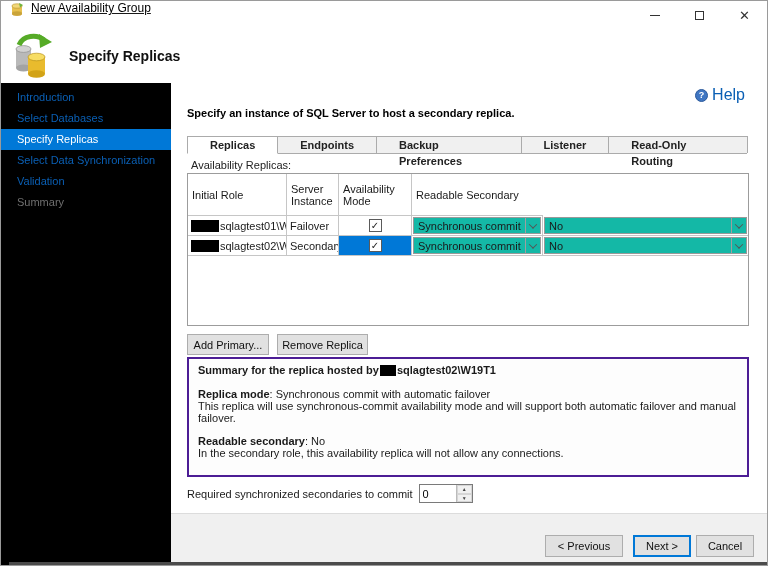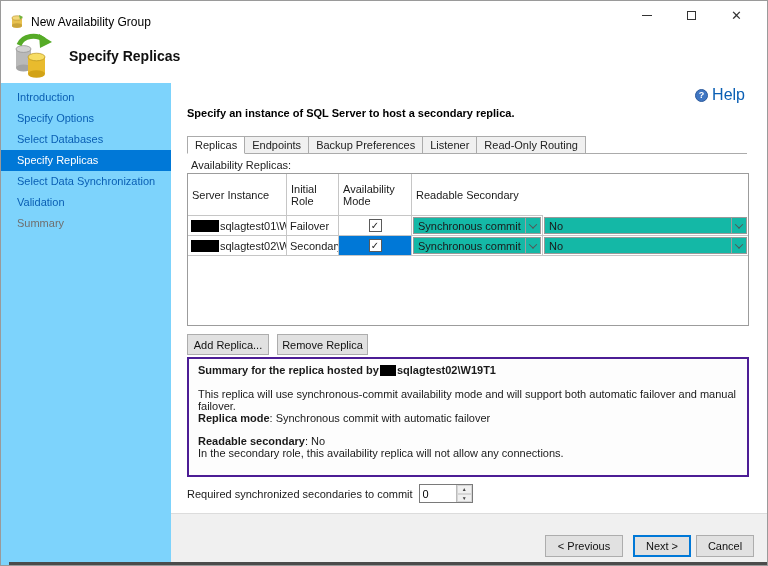--- a/index.html
+++ b/index.html
@@ -1,51 +1,51 @@
 <!DOCTYPE html>
 <html><head>
 <meta charset="utf-8">
 <style>
   * { margin:0; padding:0; box-sizing:border-box; }
   html,body { width:768px; height:566px; }
   body { font-family:"Liberation Sans","DejaVu Sans",sans-serif; font-size:11px; color:#1a1a1a; background:#fff; }
   .window { position:relative; width:768px; height:566px; background:#fff; border:1px solid #9a9a9a; overflow:hidden; }
 
   
-  .titlebar { position:absolute; top:0; left:0; right:8px; height:28px; background:#fff; display:flex; align-items:flex-end; }
+  .titlebar { position:absolute; top:0; left:0; right:0; height:28px; background:#fff; display:flex; align-items:flex-start;text-decoration:underline; }
   .title-icon { width:16px; height:16px; margin:0 6px 0 8px; }
   .window-title { font-size:12px; color:#000; }
   .win-controls { position:absolute; right:0; top:0; height:28px; display:flex; }
   .win-btn { width:45px; height:28px; display:flex; align-items:center; justify-content:center; color:#333; font-size:11px; cursor:default; }
   .max-glyph { width:9px; height:9px; border:1px solid #333; display:inline-block; }
   .min-glyph { width:10px; height:1px; background:#333; display:inline-block; }
   .close-glyph { font-size:13px; color:#333; }
 
   
   .header { position:absolute; top:28px; left:0; right:0; height:54px; background:#fff; display:flex; align-items:center; }
   .header-icon { width:44px; height:46px; margin-left:10px; }
   .header-title { font-size:14px; font-weight:bold; color:#111; margin-left:14px; }
 
   
-  .sidebar { position:absolute; top:82px; left:0; width:194px; bottom:0; background:#7dd3fc; border-right:1px solid #d8d8d8; padding-top:4px; }
+  .sidebar { position:absolute; top:82px; left:0; width:194px; bottom:0; background:#000000; border-right:1px solid #d8d8d8; padding-top:4px; }
   .side-item { height:21px; line-height:21px; padding-left:16px; white-space:nowrap; cursor:default; }
   .side-item.link { color:#0a5fb4; }
   .side-item.selected { background:#0078d7; color:#fff; }
   .side-item.disabled { color:#6f6f6f; }
 
   
   .content { position:absolute; top:82px; left:170px; right:0; height:430px; background:#fff; }
   .help-link { position:absolute; top:3px; right:22px; display:flex; align-items:center; gap:4px; cursor:pointer; }
   .help-icon { width:13px; height:13px; border-radius:50%; background:#3f76c2; border:1px solid #2c5a9c; color:#fff; font-size:9px; font-weight:bold; display:flex; align-items:center; justify-content:center; }
   .help-text { color:#0a5fb4; font-size:16px; }
   .instruction { position:absolute; left:16px; top:24px; font-weight:bold; color:#000; }
 
   
   .tabs { position:absolute; left:16px; top:53px; right:20px; height:18px; display:flex; align-items:flex-end; border-bottom:1px solid #ababab; }
-  .tab { height:17px; line-height:16px; padding:0 7px; border:1px solid #ababab; border-bottom:none; background:#f0f0f0; margin-right:-1px; color:#222; cursor:default; }
+  .tab { height:17px; line-height:16px; padding:0 22px; border:1px solid #ababab; border-bottom:none; background:#f0f0f0; margin-right:-1px; color:#222; cursor:default;font-weight:bold; }
   .tab.active { background:#fff; height:18px; line-height:17px; position:relative; z-index:2; border-bottom:1px solid #fff; margin-bottom:-1px; }
 
   .replicas-label { position:absolute; left:20px; top:76px; color:#222; }
 
   
   .grid { position:absolute; left:16px; top:90px; width:562px; height:153px; border:1px solid #9c9c9c; background:#fff; }
   .grid-row { display:grid; grid-template-columns:99px 52px 73px 131px 1fr; }
   .grid-head .cell { height:42px; border-right:1px solid #c6c6c6; border-bottom:1px solid #c6c6c6; padding:2px 4px; display:flex; align-items:flex-start; background:#fff; color:#1a1a1a; }
   .grid-head .cell.vcenter { align-items:center; }
   .grid-data .cell { height:20px; border-right:1px solid #c6c6c6; border-bottom:1px solid #c6c6c6; display:flex; align-items:center; padding:0 3px; background:#fff; overflow:hidden; white-space:nowrap; }
@@ -129,21 +129,20 @@
       <ellipse cx="25.5" cy="24" rx="8.5" ry="3.8" fill="#f7dd64" stroke="#b8901a" stroke-width="0.7"></ellipse>
 
       <path d="M8 12 C 12 2, 26 1, 33 7" fill="none" stroke="#56ab27" stroke-width="5"></path>
       <path d="M28 1 L41 9 L29 15 Z" fill="#56ab27"></path>
     </svg>
     <span class="header-title">Specify Replicas</span>
   </div>
 
   <div class="sidebar">
     <div class="side-item link">Introduction</div>
-    <div class="side-item link">Specify Options</div>
     <div class="side-item link">Select Databases</div>
     <div class="side-item selected">Specify Replicas</div>
     <div class="side-item link">Select Data Synchronization</div>
     <div class="side-item link">Validation</div>
     <div class="side-item disabled">Summary</div>
   </div>
 
   <div class="content">
 
     <div class="help-link">
@@ -158,22 +157,22 @@
       <div class="tab">Endpoints</div>
       <div class="tab">Backup Preferences</div>
       <div class="tab">Listener</div>
       <div class="tab">Read-Only Routing</div>
     </div>
 
     <div class="replicas-label">Availability Replicas:</div>
 
     <div class="grid">
       <div class="grid-row grid-head">
+        <div class="cell vcenter">Initial Role</div>
         <div class="cell vcenter">Server Instance</div>
-        <div class="cell vcenter">Initial Role</div>
         <div class="cell vcenter">Availability Mode</div>
         <div class="cell vcenter">Readable Secondary</div>
       </div>
 
       <div class="grid-row grid-data">
         <div class="cell">
             <span class="redact"></span>
             <span>sqlagtest01\W19T1</span>
           </div>
         <div class="cell">Failover</div>
@@ -219,30 +218,30 @@
           <div class="dropdown">
             <span class="dd-text">No</span>
             <span class="dd-arrow">
                 <span class="chev"></span>
               </span>
           </div>
         </div>
       </div>
     </div>
 
-    <button class="btn add-btn">Add Replica...</button>
+    <button class="btn add-btn">Add Primary...</button>
     <button class="btn remove-btn">Remove Replica</button>
 
     <div class="summary">
       <div class="s-title">
         <span>Summary for the replica hosted by</span><span class="redact-sm"></span><span>sqlagtest02\W19T1</span>
       </div>
       <div class="s-block">
+        <div><span class="s-label">Replica mode</span><span>: Synchronous commit with automatic failover</span></div>
         <div>This replica will use synchronous-commit availability mode and will support both automatic failover and manual failover.</div>
-        <div><span class="s-label">Replica mode</span><span>: Synchronous commit with automatic failover</span></div>
       </div>
       <div class="s-block">
         <div><span class="s-label">Readable secondary</span><span>: No</span></div>
         <div>In the secondary role, this availability replica will not allow any connections.</div>
       </div>
     </div>
 
     <div class="quorum">
       <span class="quorum-label">Required synchronized secondaries to commit</span>
       <div class="spin-wrap">

